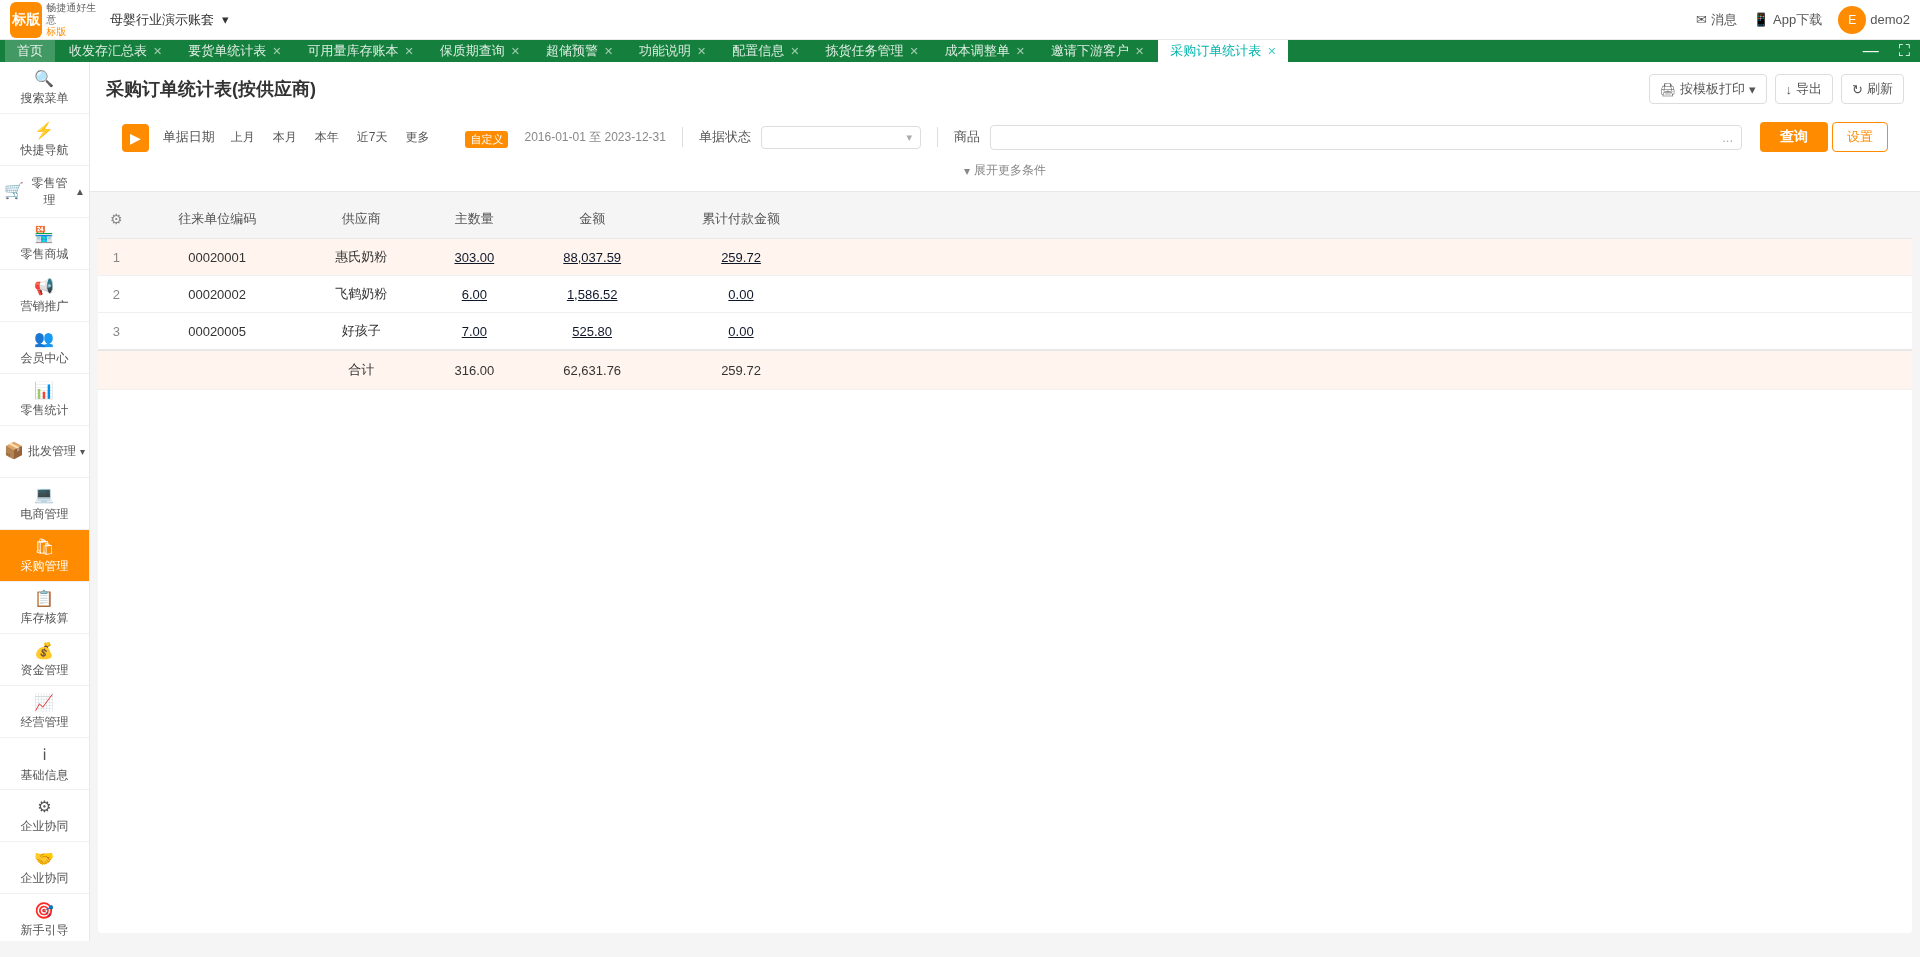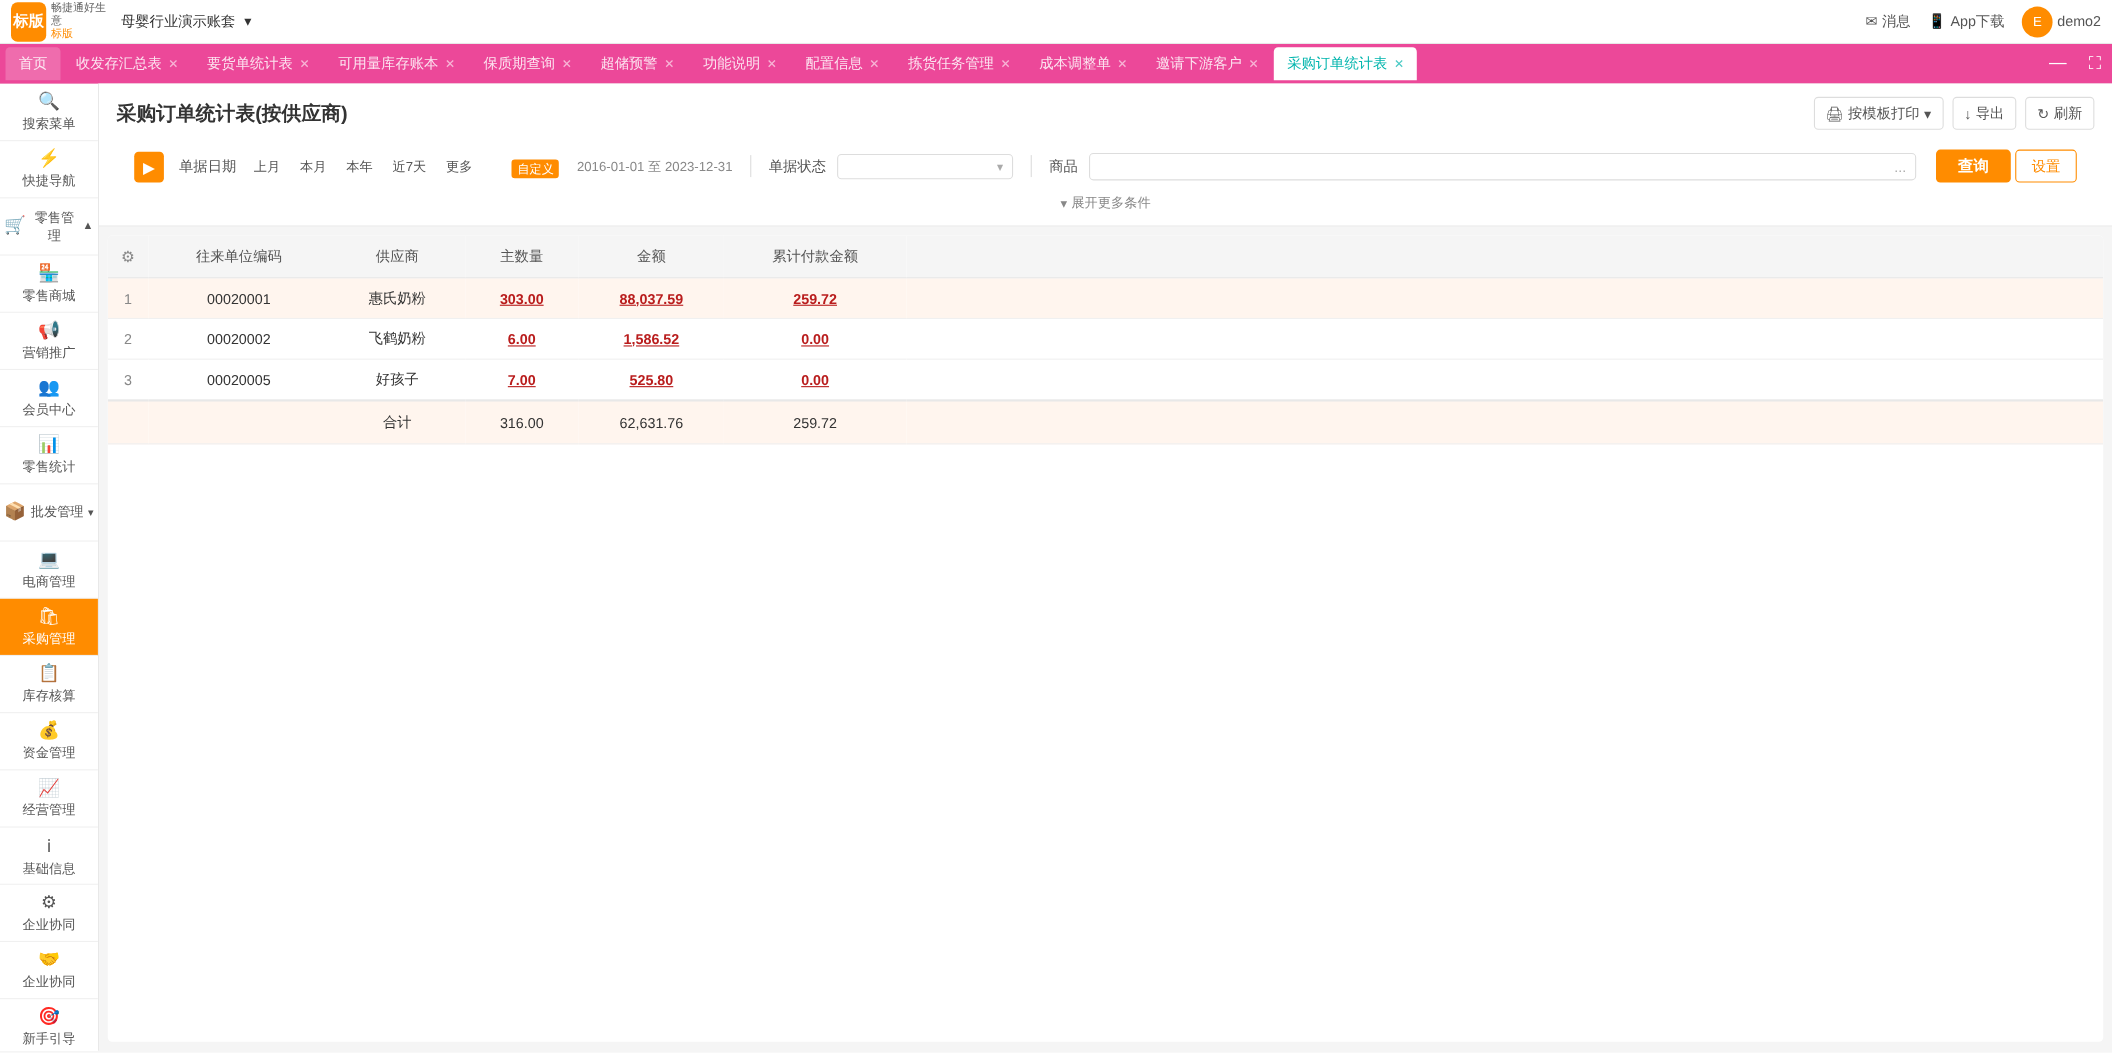--- a/index.html
+++ b/index.html
@@ -10,21 +10,21 @@
     .logo-area { display: flex; align-items: center; width: 90px; }
     .logo-icon { width: 36px; height: 36px; background: #ff8c00; border-radius: 6px; display: flex; align-items: center; justify-content: center; color: white; font-weight: bold; font-size: 14px; }
     .logo-text { font-size: 11px; color: #666; margin-left: 4px; line-height: 1.2; }
     .workspace-selector { display: flex; align-items: center; color: #333; font-size: 13px; margin-left: 10px; cursor: pointer; flex: 1; }
     .workspace-selector span { margin-right: 4px; }
     .top-right { display: flex; align-items: center; gap: 16px; margin-left: auto; }
     .top-right-item { display: flex; align-items: center; gap: 4px; color: #555; font-size: 13px; cursor: pointer; }
     .avatar { width: 28px; height: 28px; border-radius: 50%; background: #ff8c00; display: flex; align-items: center; justify-content: center; color: white; font-size: 12px; }
 
     
-    .nav-tabs { display: flex; align-items: center; height: 36px; background: #ec4899; padding: 0 4px; overflow: hidden; }
+    .nav-tabs { display: flex; align-items: center; height: 22px; background: #15803d; padding: 0 4px; overflow: hidden; }
     .nav-tab { display: flex; align-items: center; padding: 0 12px; height: 30px; color: rgba(255,255,255,0.85); font-size: 13px; cursor: pointer; white-space: nowrap; border-radius: 4px 4px 0 0; margin: 0 1px; position: relative; }
     .nav-tab.home { background: rgba(255,255,255,0.2); }
     .nav-tab.active { background: #fff; color: #00b5ad; font-weight: normal; }
     .nav-tab .close-x { margin-left: 6px; font-size: 11px; color: inherit; opacity: 0.7; }
     .nav-tab-actions { margin-left: auto; display: flex; align-items: center; gap: 8px; }
     .nav-close-btn { color: white; font-size: 16px; cursor: pointer; padding: 2px 6px; }
 
     
     .layout { display: flex; height: calc(957px - 40px - 38px); }
     .sidebar { width: 90px; background: #fff; border-right: 1px solid #e8e8e8; display: flex; flex-direction: column; overflow-y: auto; flex-shrink: 0; }
@@ -64,21 +64,21 @@
     .filter-toggle { background: #ff8c00; color: #fff; border: none; border-radius: 4px; padding: 6px 8px; cursor: pointer; font-size: 14px; margin-right: 6px; align-self: flex-start; margin-top: 2px; }
 
     
     .table-container { flex: 1; background: #fff; margin: 8px; border-radius: 4px; overflow: auto; }
     .data-table { width: 100%; border-collapse: collapse; }
     .data-table thead tr { background: #f5f5f5; }
     .data-table th { padding: 10px 12px; text-align: center; font-size: 13px; font-weight: 500; color: #555; border-bottom: 1px solid #e8e8e8; white-space: nowrap; }
     .data-table th.settings-col { width: 36px; }
     .data-table td { padding: 9px 12px; text-align: center; font-size: 13px; color: #333; border-bottom: 1px solid #f0f0f0; }
     .data-table td.number-col { text-align: center; color: #888; }
-    .data-table td.link { color: #b91c1c; text-decoration: underline; cursor: pointer; font-weight: bold; }
+    .data-table td.link { color: #0f172a; text-decoration: underline; cursor: pointer; }
     .data-table tr.row-highlight { background: #fff5ee; }
     .data-table tr.row-odd { background: #fff; }
     .settings-icon { color: #888; cursor: pointer; font-size: 14px; }
 
     
     .table-footer { background: #fff5ee; }
     .table-footer td { font-weight: 500; color: #333; padding: 10px 12px; border-top: 2px solid #e8e8e8; }
 
     
     .filter-row { display: flex; align-items: flex-start; gap: 8px; padding: 8px 16px 4px; background: #fff; }

